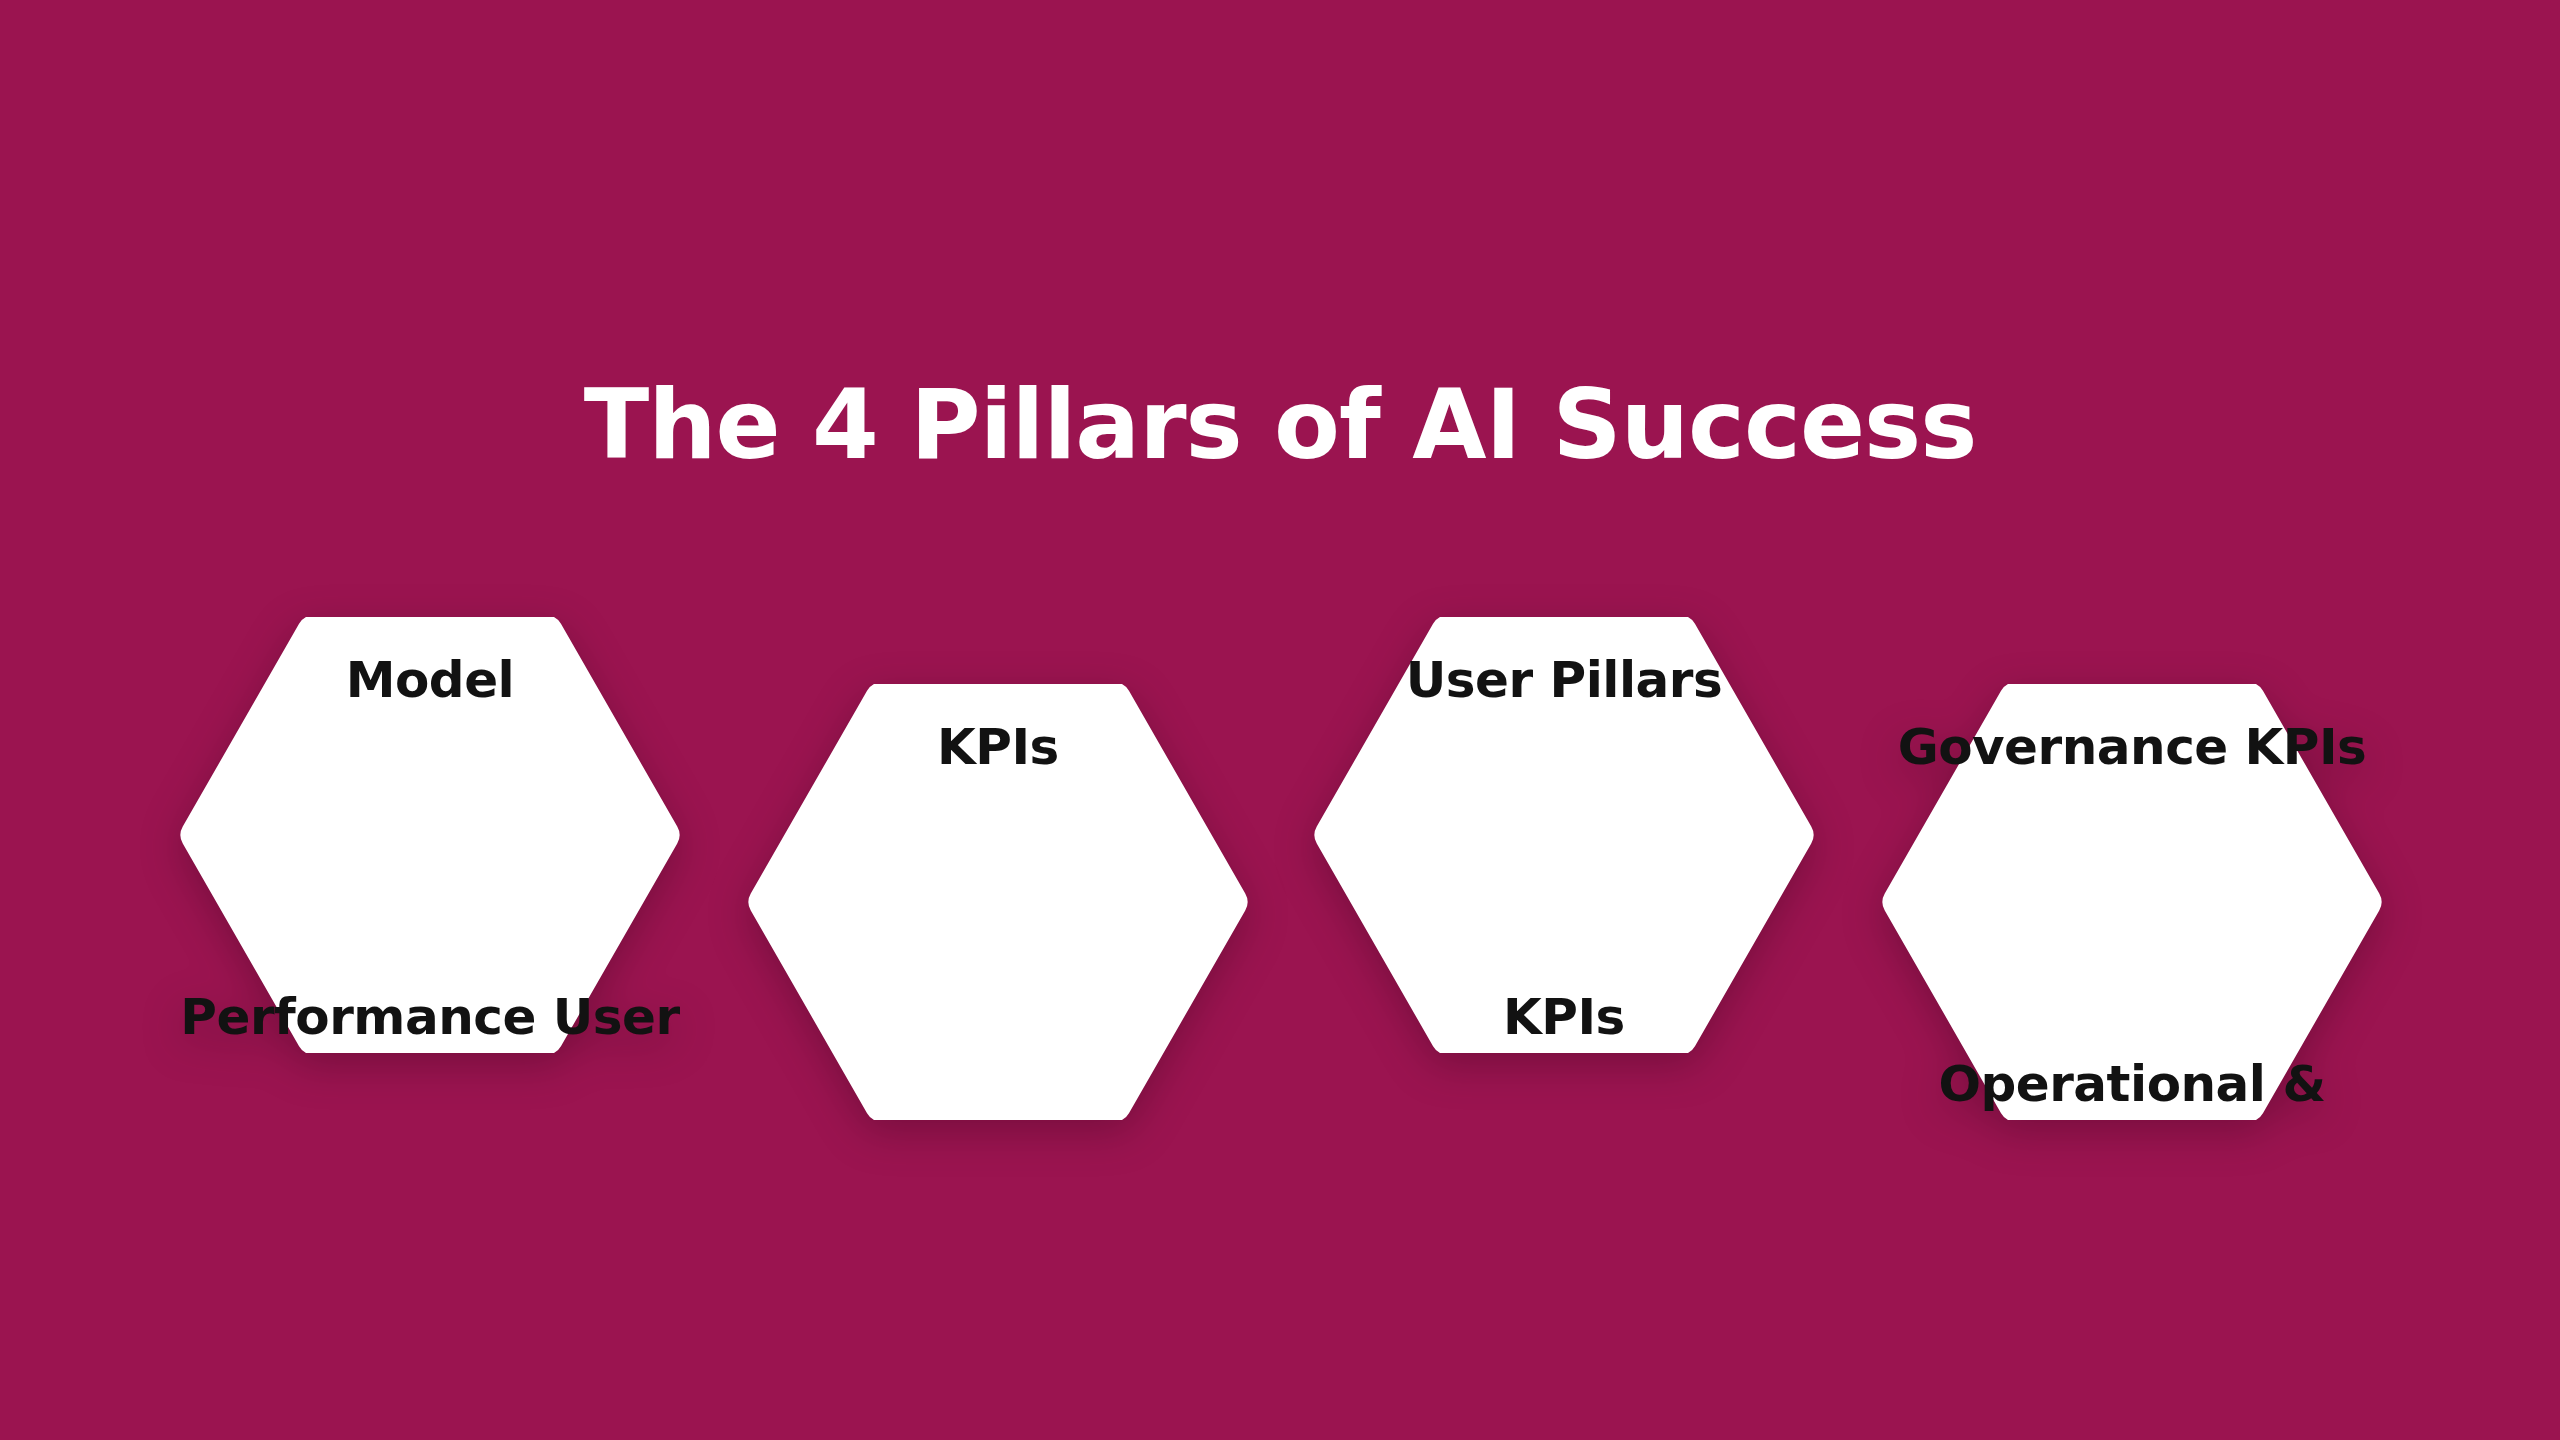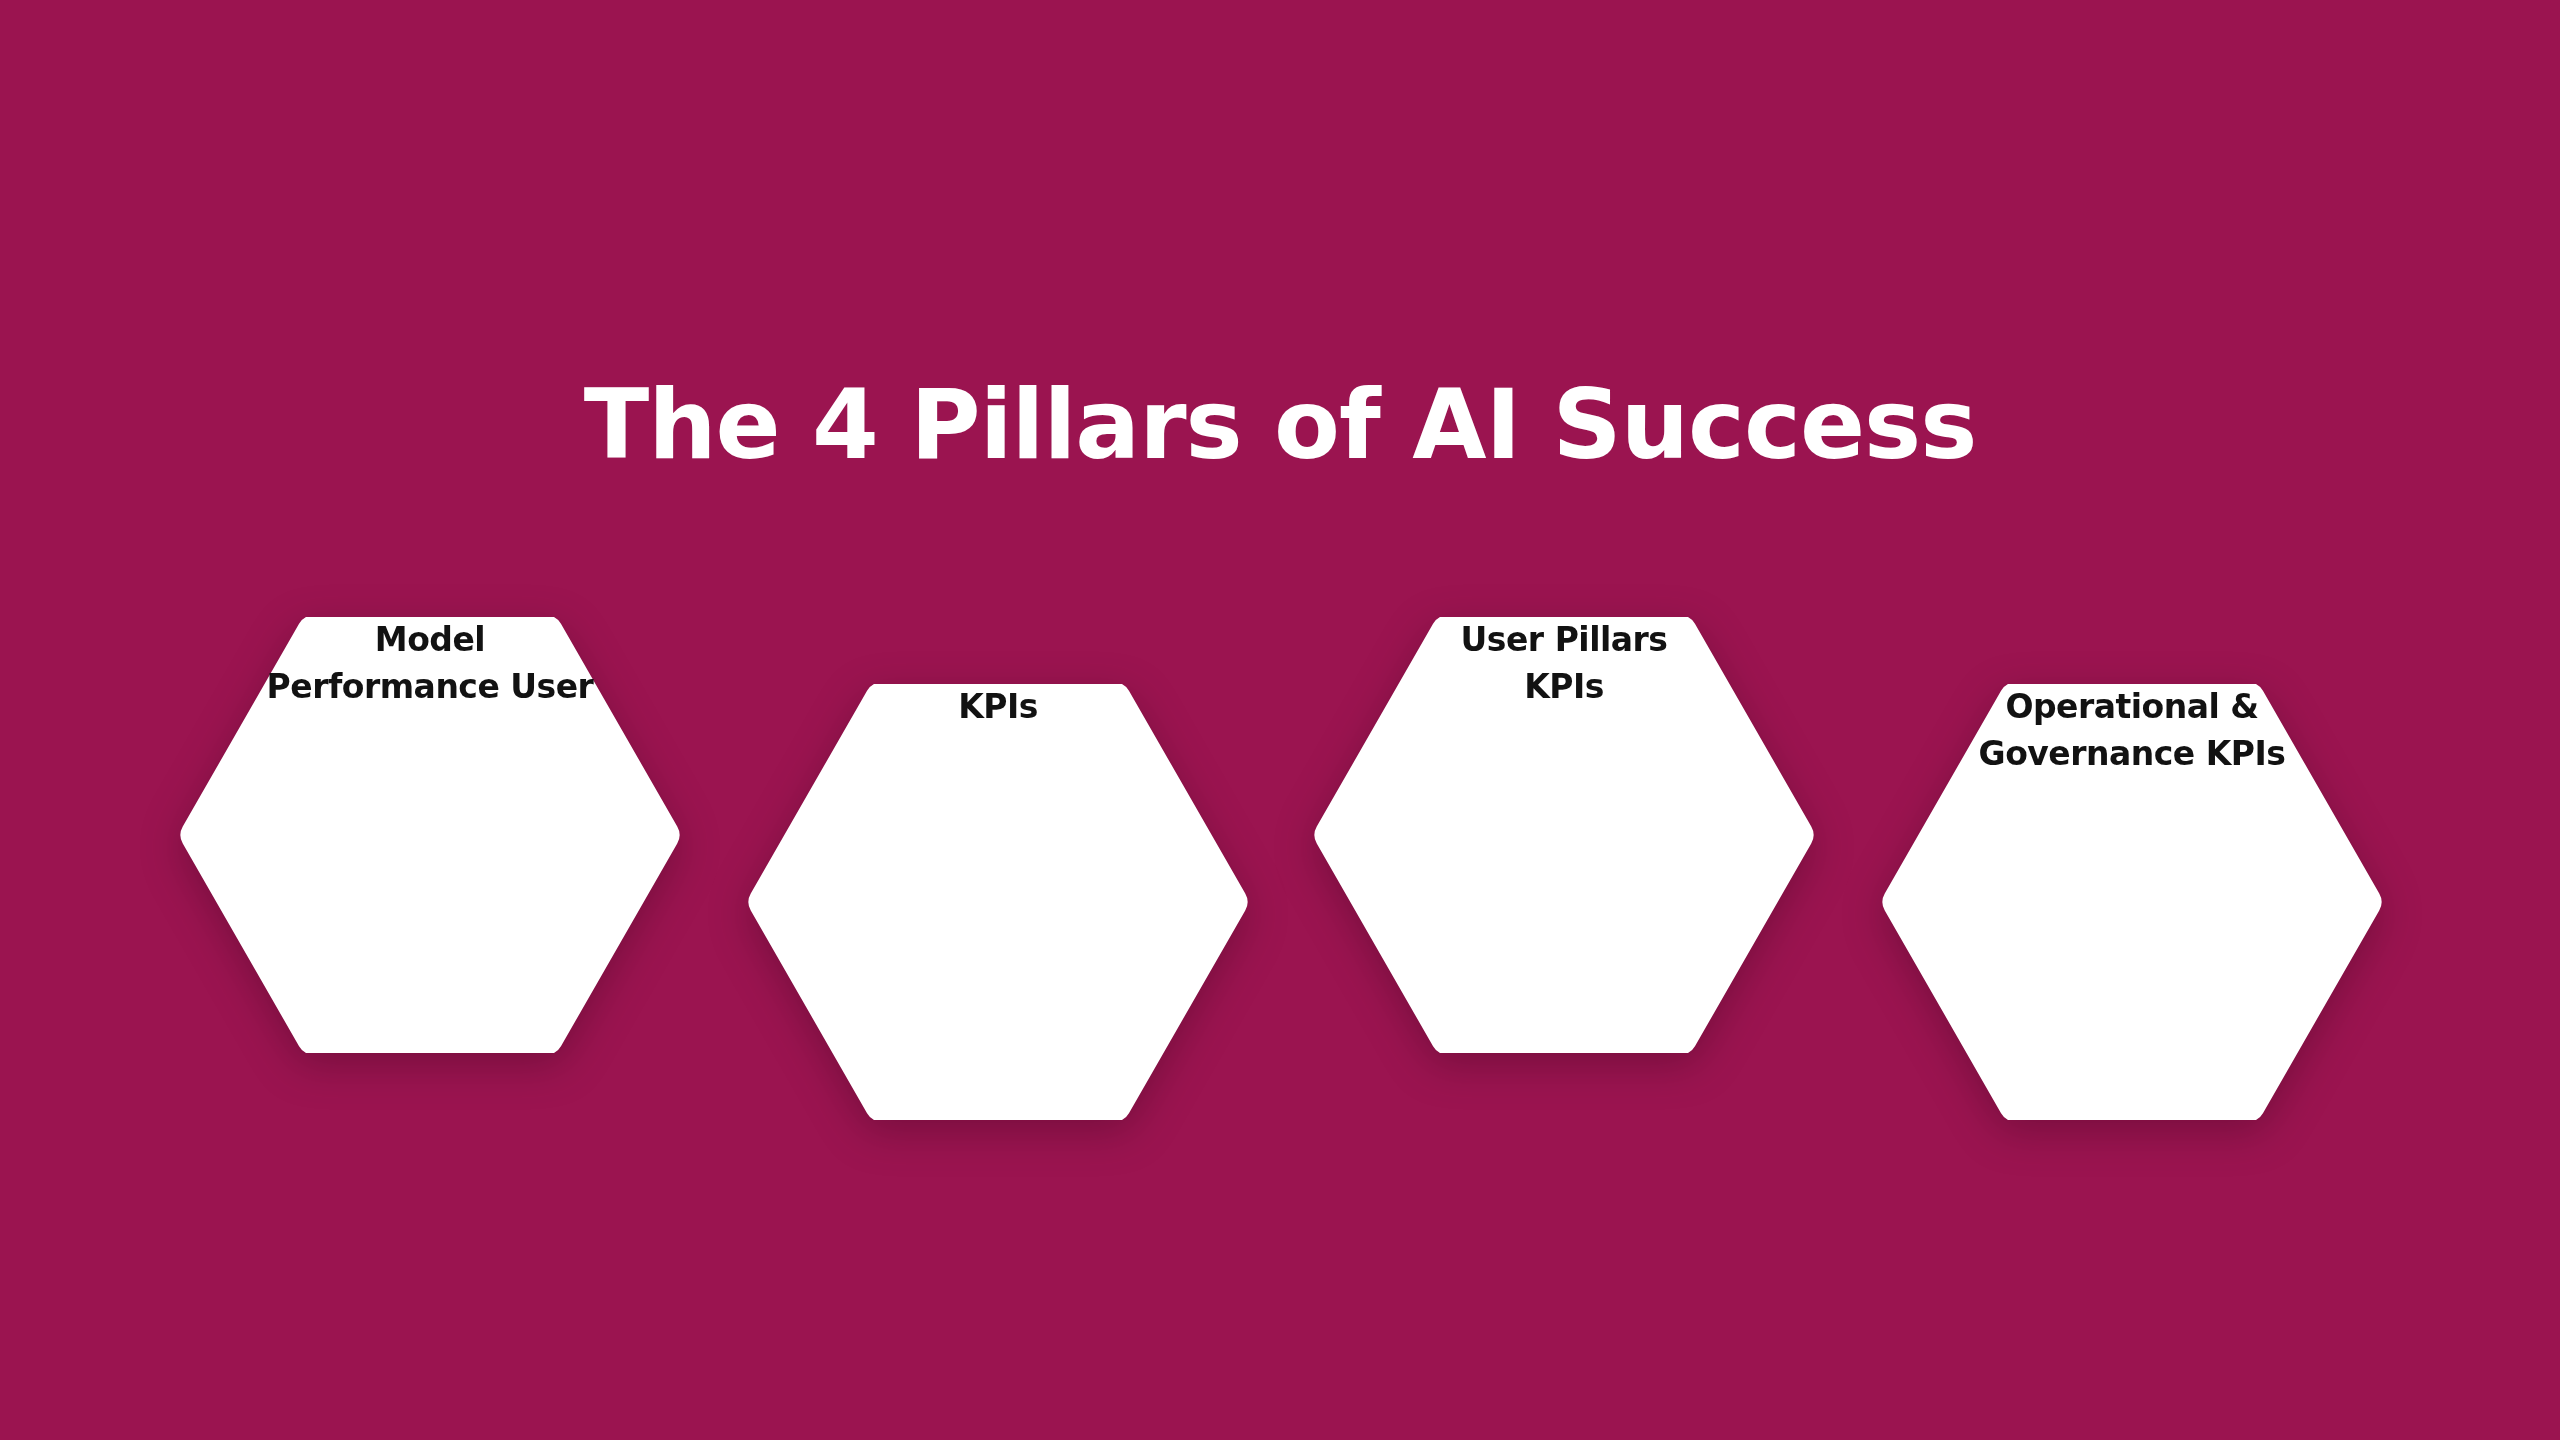--- a/index.html
+++ b/index.html
@@ -42,27 +42,28 @@
     width: 100%;
     height: 100%;
     display: block;
   }
   .hex-label {
     position: absolute;
     inset: 0;
     display: flex;
     flex-direction: column;
     align-items: center;
-    justify-content: flex-start;
+    justify-content: space-between;
     text-align: center;
     color: #121212;
-    font-size: 33px;
+    font-size: 50px;
     font-weight: 800;
     line-height: 1.42;
     letter-spacing: -0.5px;
+    margin-top: 28px;
   }
   .hex-1 { left: 180px;  top: 617px; }
   .hex-2 { left: 748px;  top: 684px; }
   .hex-3 { left: 1314px; top: 617px; }
   .hex-4 { left: 1882px; top: 684px; }
 </style>
 </head>
 <body style="background: rgb(155, 20, 80);">
 
 <div class="canvas" style="background: rgb(155, 20, 80);">
@@ -96,18 +97,18 @@
       <span>User Pillars</span>
       <span>KPIs</span>
     </div>
   </div>
 
   <div class="hex hex-4">
     <svg viewBox="0 0 500 436" aria-hidden="true">
       <polygon points="133.8,15.3 366.2,15.3 482.5,218 366.2,420.7 133.8,420.7 17.5,218" stroke-width="34" stroke-linejoin="round" fill="#FFFFFF" stroke="#FFFFFF"></polygon>
     </svg>
     <div class="hex-label">
+      <span>Governance KPIs</span>
       <span>Operational &amp;</span>
-      <span>Governance KPIs</span>
     </div>
   </div>
 
 </div>
 
 </body></html>

